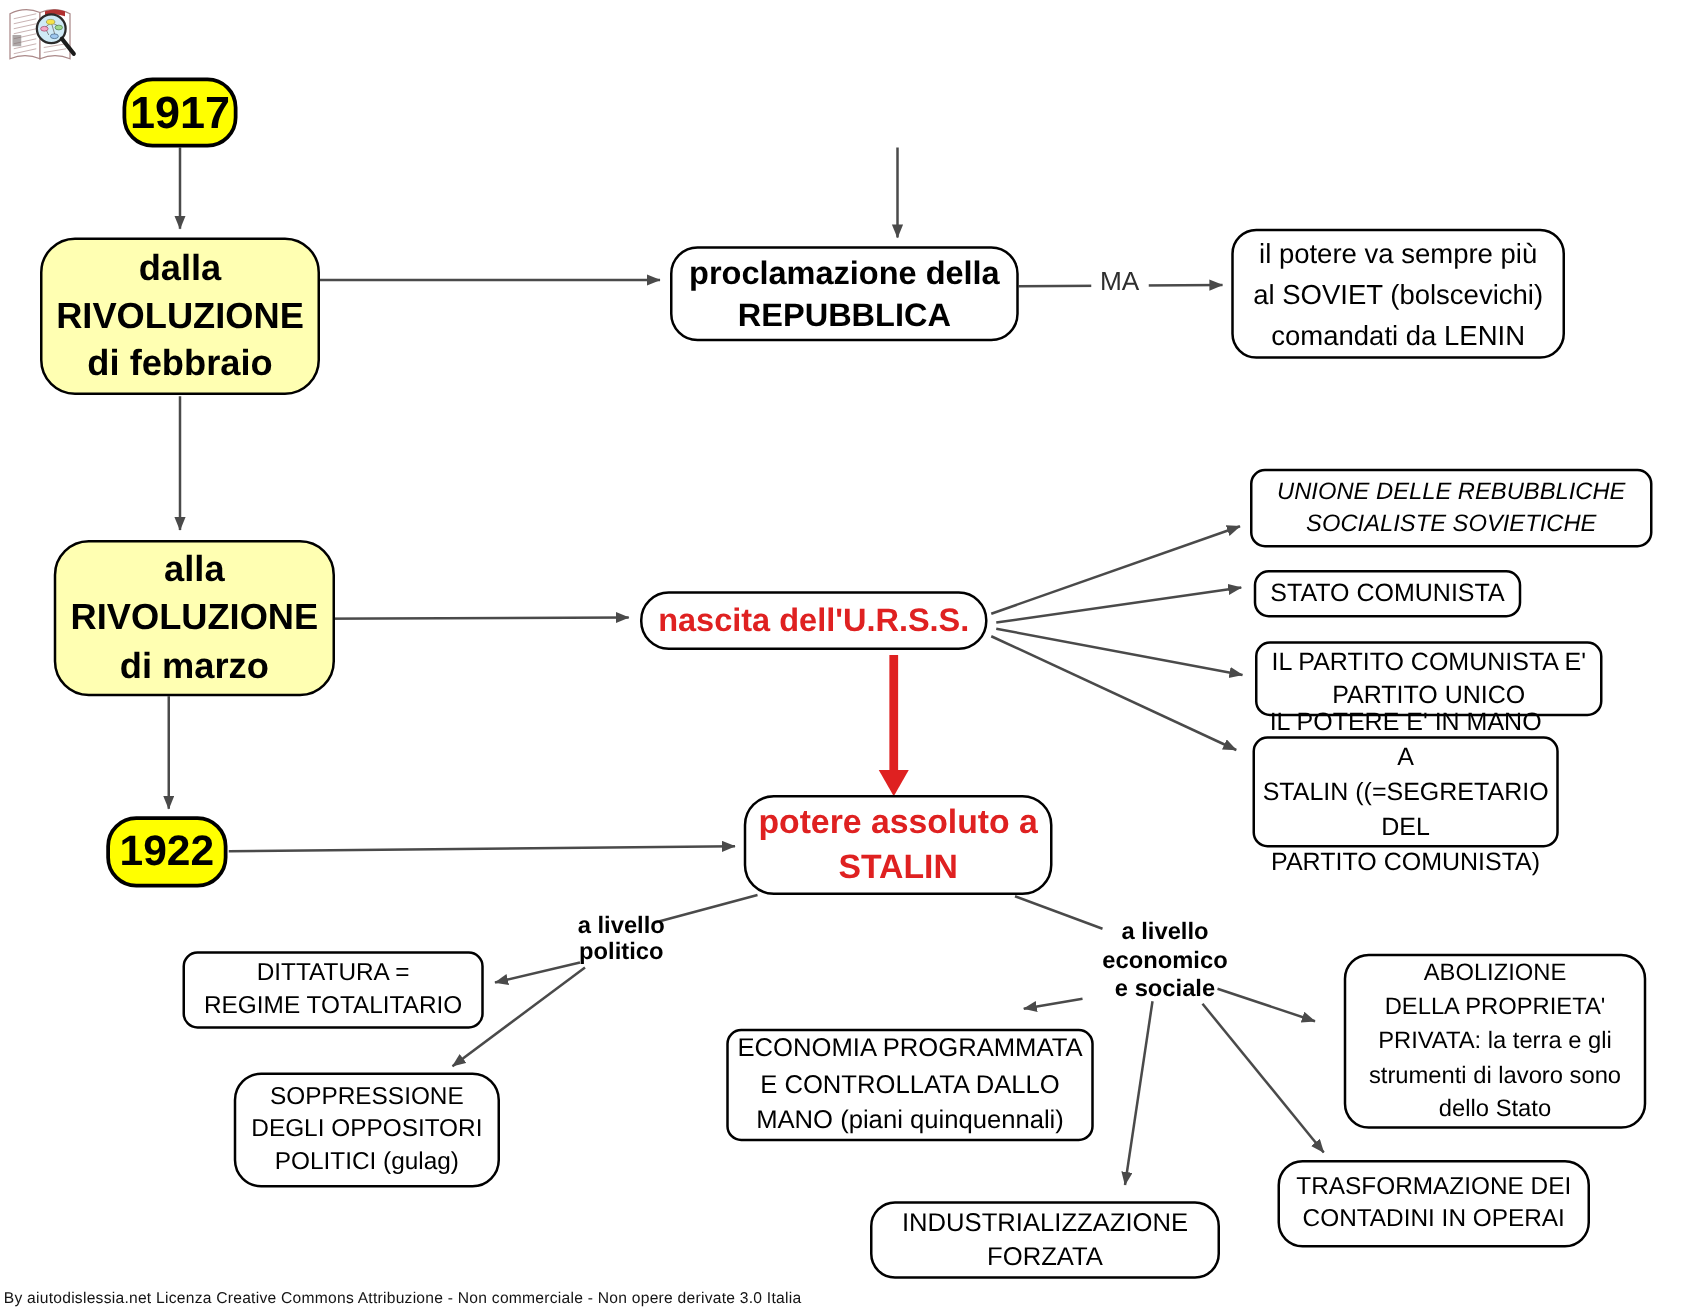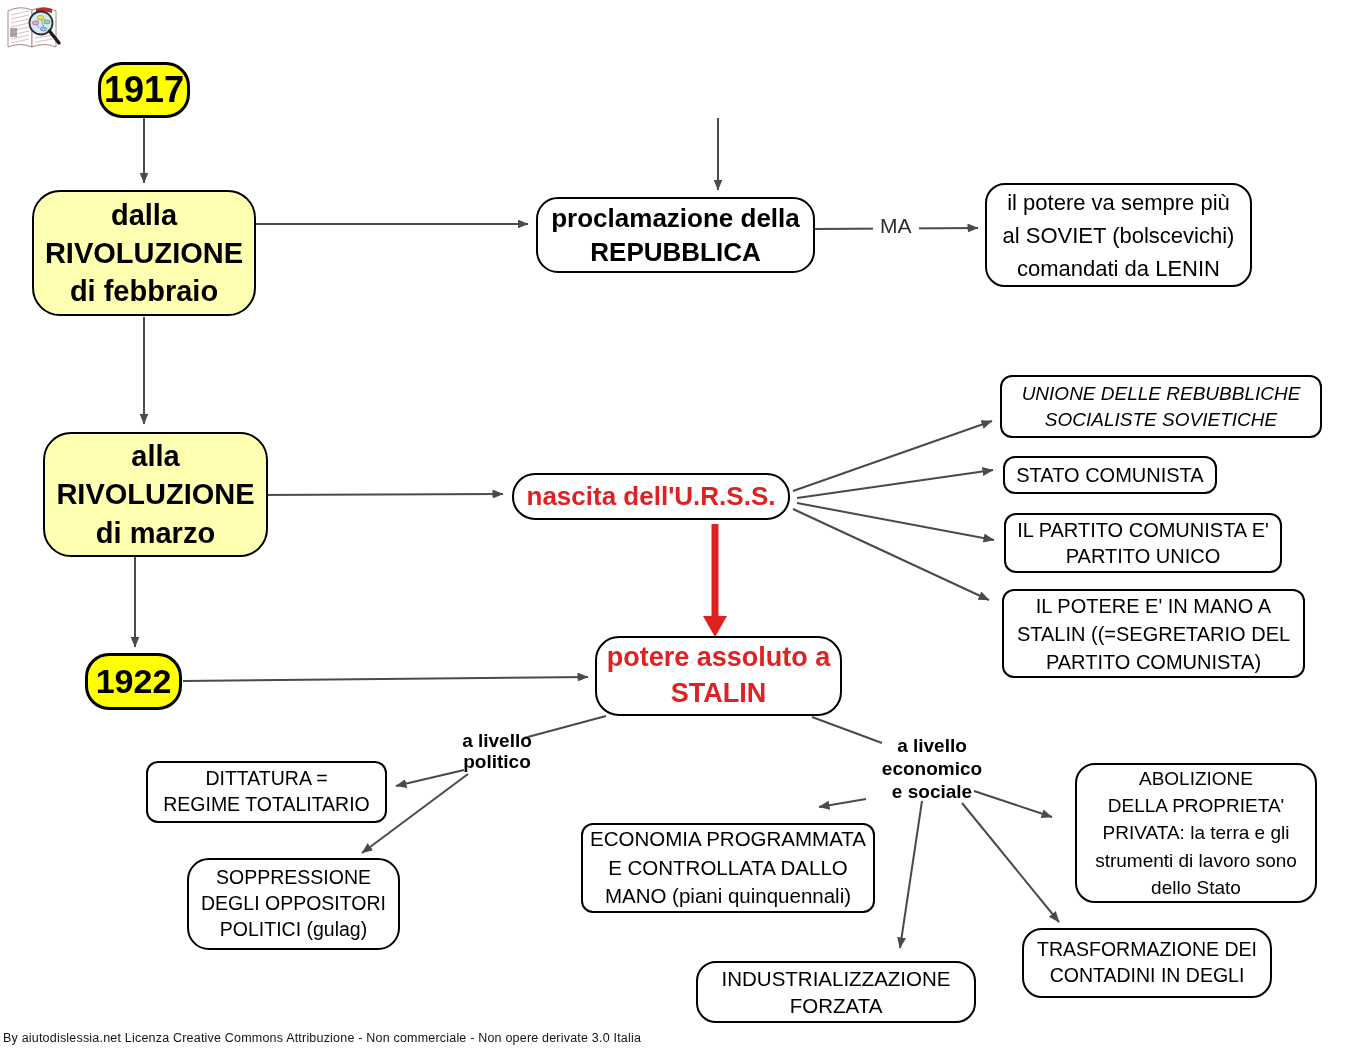--- a/index.html
+++ b/index.html
@@ -143,21 +143,21 @@
 STALIN</div>
 
   <div class="node plain italic" style="left:1000px;top:375px;width:322px;height:63px;font-size:19px;">UNIONE DELLE REBUBBLICHE
 SOCIALISTE SOVIETICHE</div>
 
   <div class="node plain" style="left:1003px;top:456px;width:214px;height:38px;font-size:20px;line-height:1.1;">STATO COMUNISTA</div>
 
   <div class="node plain" style="left:1004px;top:513px;width:278px;height:60px;font-size:20px;">IL PARTITO COMUNISTA E'
 PARTITO UNICO</div>
 
-  <div class="node plain" style="left:1002px;top:589px;width:303px;height:89px;font-size:20px;line-height:1.4;">IL POTERE E' IN MANO A
+  <div class="node plain" style="left:1002px;top:589px;width:245px;height:89px;font-size:20px;line-height:1.4;">IL POTERE E' IN MANO A
 STALIN ((=SEGRETARIO DEL
 PARTITO COMUNISTA)</div>
 
   <div class="node plain" style="left:146px;top:761px;width:241px;height:62px;font-size:19.5px;">DITTATURA =
 REGIME TOTALITARIO</div>
 
   <div class="node plain" style="left:187px;top:858px;width:213px;height:92px;font-size:19.5px;border-radius:22px;">SOPPRESSIONE
 DEGLI OPPOSITORI
 POLITICI (gulag)</div>
 
@@ -168,21 +168,21 @@
   <div class="node plain" style="left:696px;top:961px;width:280px;height:62px;font-size:20.5px;border-radius:20px;">INDUSTRIALIZZAZIONE
 FORZATA</div>
 
   <div class="node plain" style="left:1075px;top:763px;width:242px;height:140px;font-size:19px;line-height:1.43;border-radius:20px;">ABOLIZIONE
 DELLA PROPRIETA'
 PRIVATA: la terra e gli
 strumenti di lavoro sono
 dello Stato</div>
 
   <div class="node plain" style="left:1022px;top:928px;width:250px;height:70px;font-size:19.5px;border-radius:20px;">TRASFORMAZIONE DEI
-CONTADINI IN DEGLI</div>
+CONTADINI IN OPERAI</div>
 
   <span id="ma-label" class="edge-label" style="left:873px;top:214px;">MA</span>
 
   <span class="edge-label" style="left:427px;top:730px;width:140px;line-height:21px;">a livello
 politico</span>
 
   <span class="edge-label" style="left:857px;top:734px;width:150px;line-height:23px;">a livello
 economico
 e sociale</span>
 

